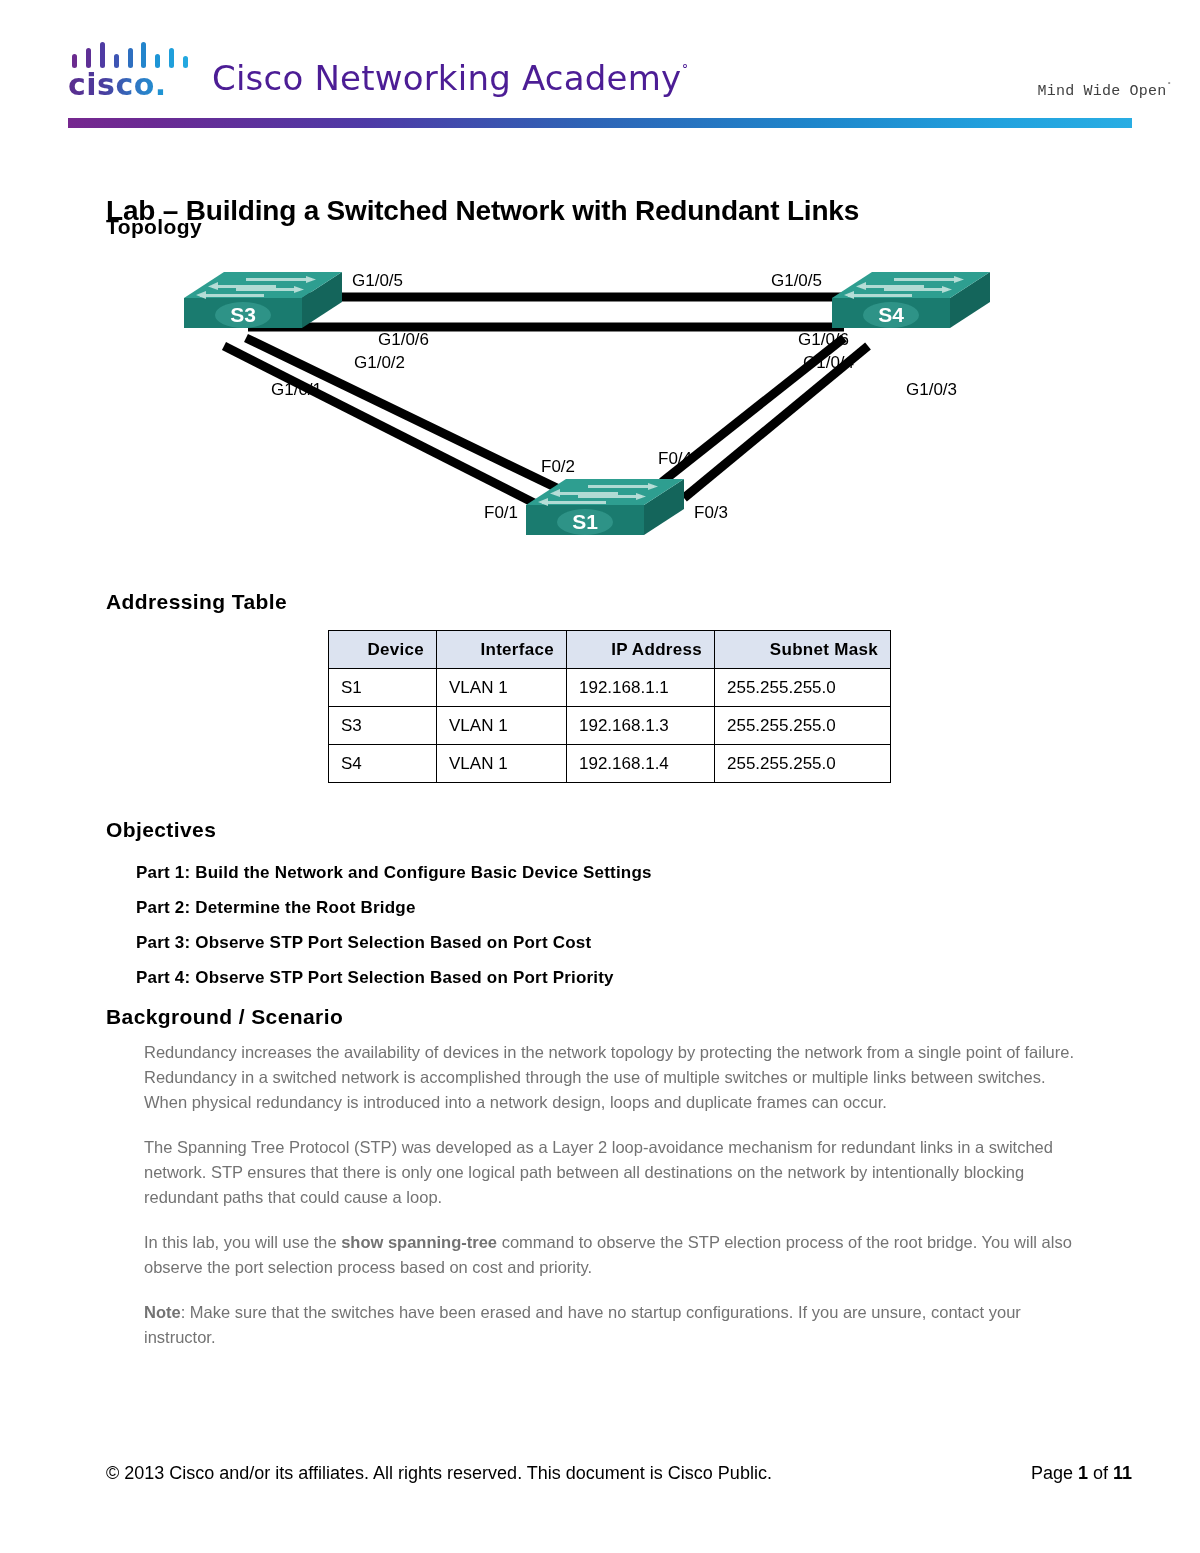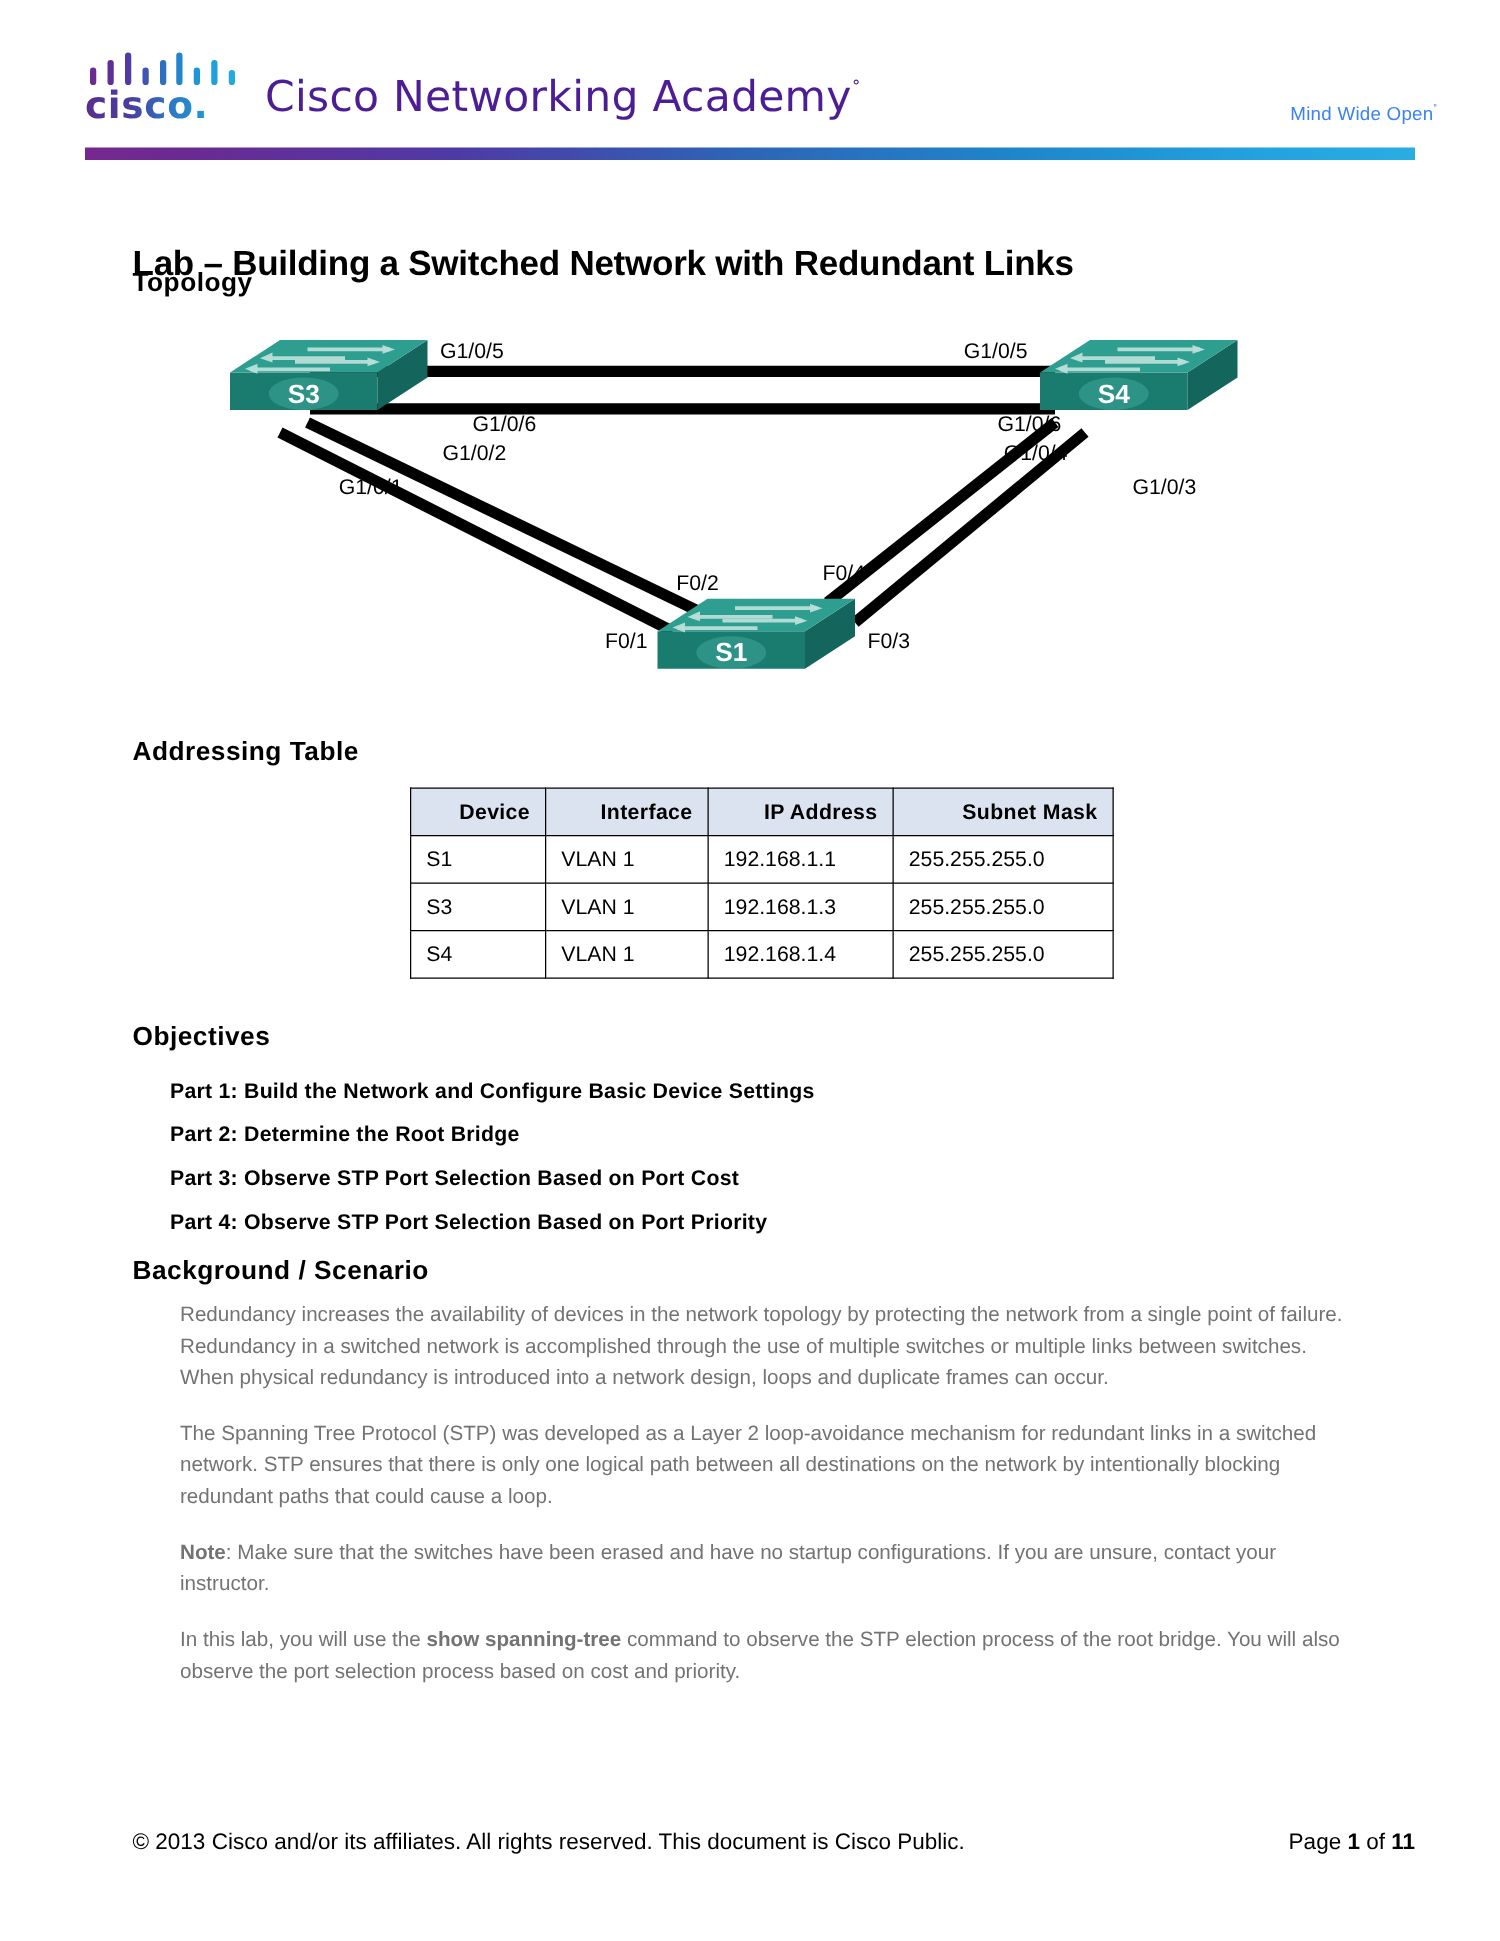--- a/index.html
+++ b/index.html
@@ -75,25 +75,25 @@
     color: #4c1d95;
     letter-spacing: 0.2px;
     white-space: nowrap;
   }
   .academy-text sup {
     font-size: 15px;
     vertical-align: super;
   }
   .tagline {
     position: absolute;
-    right: 86px;
+    right: 64px;
     top: 82px;
-    font-family: Liberation Sans, sans-serif;
+    font-family: Liberation Mono, monospace;
     font-size: 15px;
-    color: #3b82f6;
+    color: #404040;
     letter-spacing: 0.2px;
     white-space: nowrap;
   }
   .tagline sup {
     font-size: 9px;
   }
   .rule-bar {
     position: absolute;
     left: 68px;
     top: 118px;
@@ -363,22 +363,22 @@
     <div class="objective-item">Part 2: Determine the Root Bridge</div>
     <div class="objective-item">Part 3: Observe STP Port Selection Based on Port Cost</div>
     <div class="objective-item">Part 4: Observe STP Port Selection Based on Port Priority</div>
   </div>
 
   <div class="h2 h2-background">Background / Scenario</div>
 
   <div class="background">
     <p class="para">Redundancy increases the availability of devices in the network topology by protecting the network from a single point of failure. Redundancy in a switched network is accomplished through the use of multiple switches or multiple links between switches. When physical redundancy is introduced into a network design, loops and duplicate frames can occur.</p>
     <p class="para">The Spanning Tree Protocol (STP) was developed as a Layer 2 loop-avoidance mechanism for redundant links in a switched network. STP ensures that there is only one logical path between all destinations on the network by intentionally blocking redundant paths that could cause a loop.</p>
+    <p class="para"><span>In this lab, you will use the </span><b>show spanning-tree</b><span> command to observe the STP election process of the root bridge. You will also observe the port selection process based on cost and priority.</span></p>
     <p class="para"><b>Note</b><span>: Make sure that the switches have been erased and have no startup configurations. If you are unsure, contact your instructor.</span></p>
-    <p class="para"><span>In this lab, you will use the </span><b>show spanning-tree</b><span> command to observe the STP election process of the root bridge. You will also observe the port selection process based on cost and priority.</span></p>
   </div>
 
   <div class="footer">
     <div class="footer-left">© 2013 Cisco and/or its affiliates. All rights reserved. This document is Cisco Public.</div>
     <div class="footer-right"><span>Page </span><b>1</b><span> of </span><b>11</b></div>
   </div>
 
 </div>
 
 </body></html>

